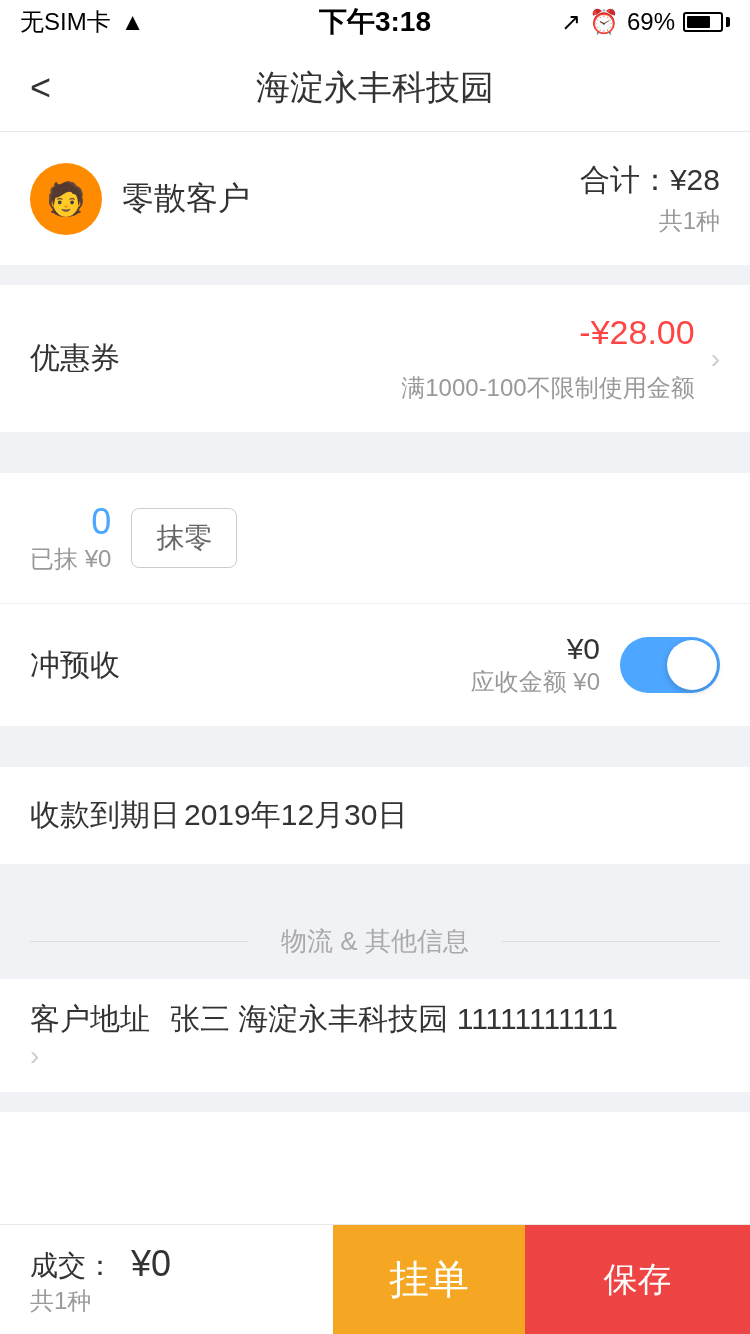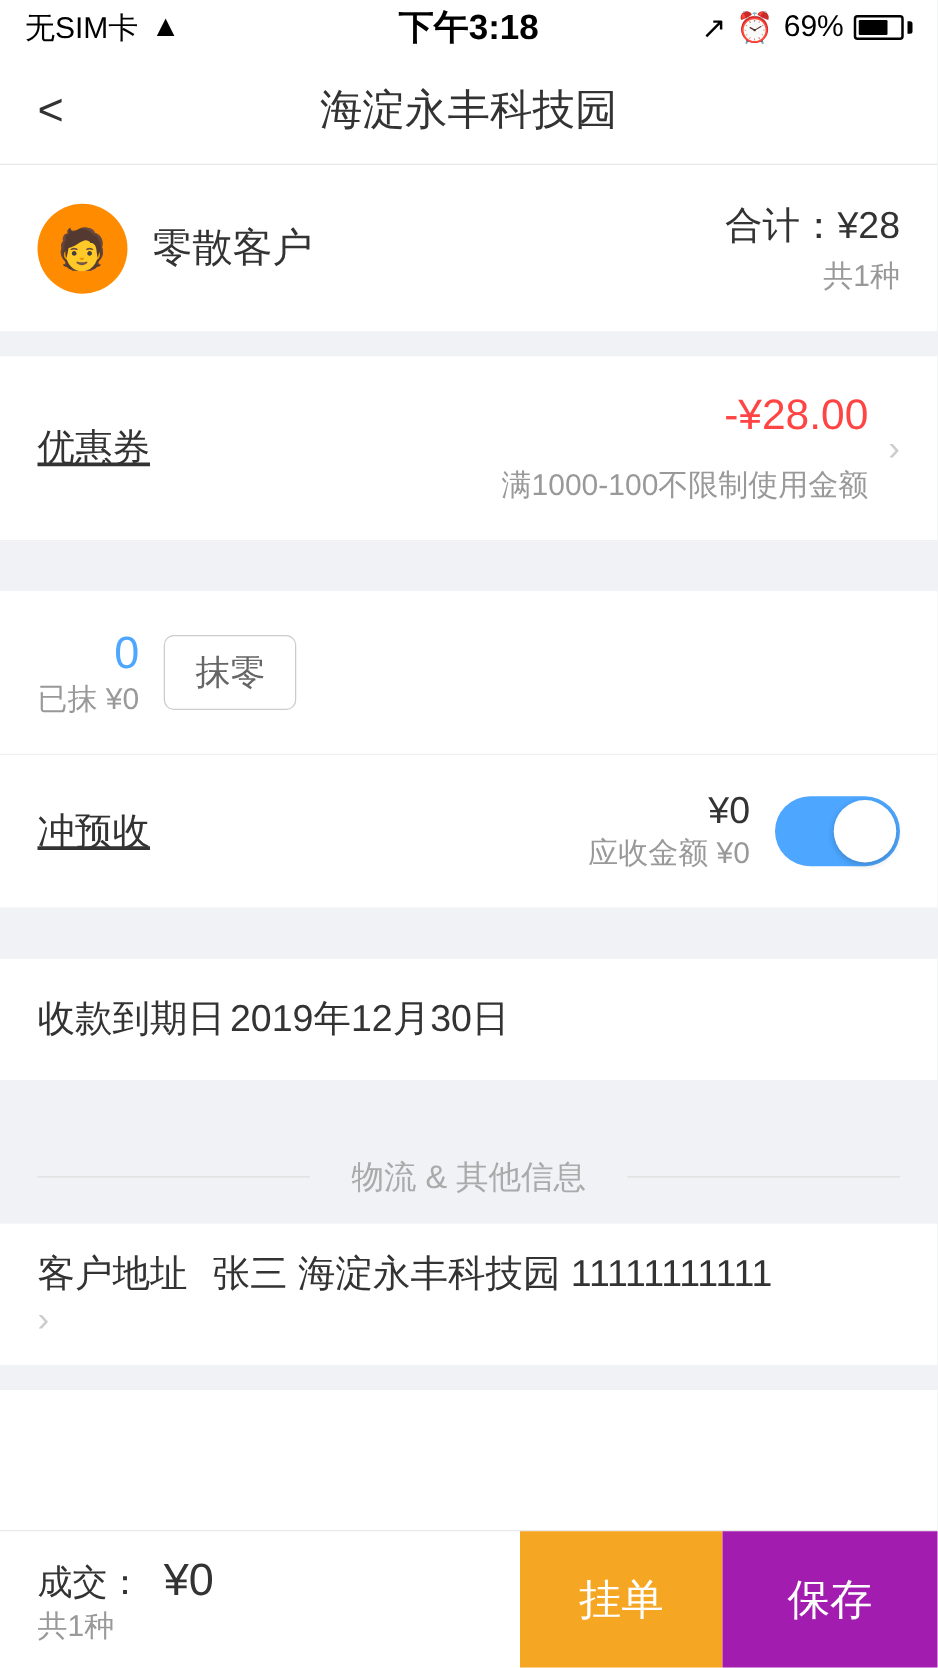--- a/index.html
+++ b/index.html
@@ -129,21 +129,20 @@
       padding: 28px 30px;
       display: flex;
       align-items: center;
       justify-content: space-between;
       border-bottom: 1px solid #f0f0f0;
       min-height: 100px;
     }
     .row-label {
       font-size: 30px;
       color: #333;
-      text-decoration: underline;
     }
     .row-right {
       display: flex;
       align-items: center;
       gap: 16px;
       flex-direction: column;
       align-items: flex-end;
     }
 
     
@@ -320,34 +319,34 @@
     .bottom-summary-amount {
       font-size: 36px;
       color: #333;
       font-weight: 500;
     }
     .bottom-summary-count {
       font-size: 24px;
       color: #999;
     }
     .btn-hold {
-      width: 162px;
+      width: 192px;
       background: #f5a623;
       color: #fff;
-      font-size: 34px;
+      font-size: 40px;
       display: flex;
       align-items: center;
       justify-content: center;
       cursor: pointer;
       border: none;
       text-align: center;
     }
     .btn-save {
-      width: 172px;
-      background: #a21caf;
+      width: 225px;
+      background: #ef4444;
       color: #fff;
       font-size: 34px;
       display: flex;
       align-items: center;
       justify-content: center;
       cursor: pointer;
       border: none;
     }
 
     .empty-area {

